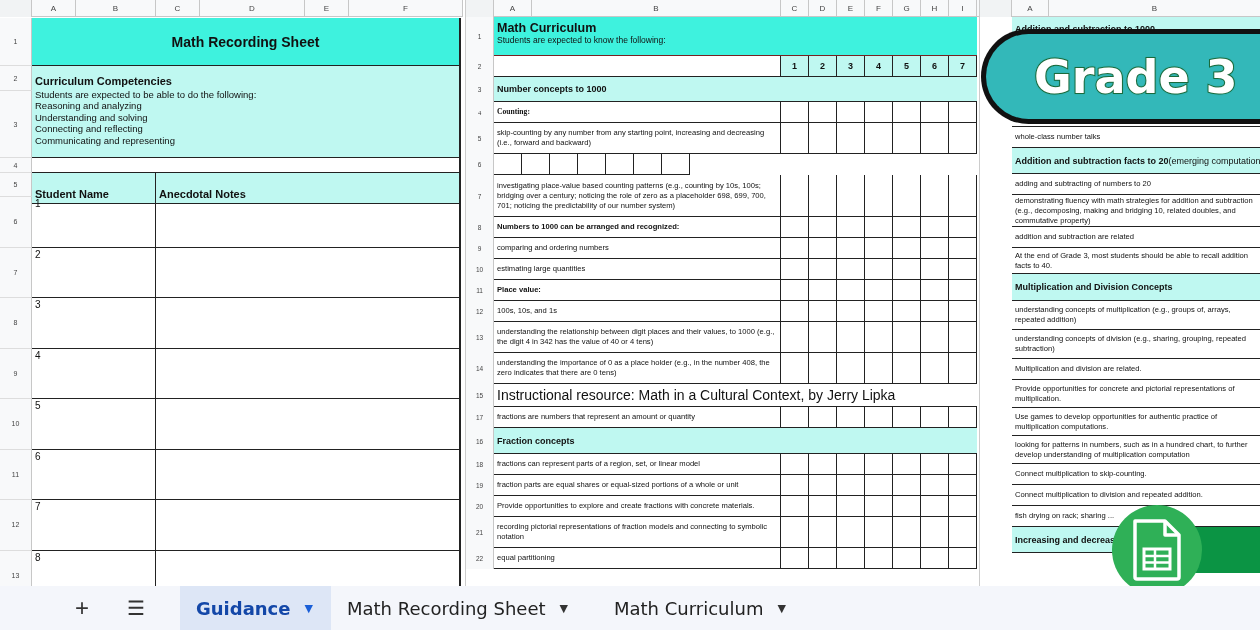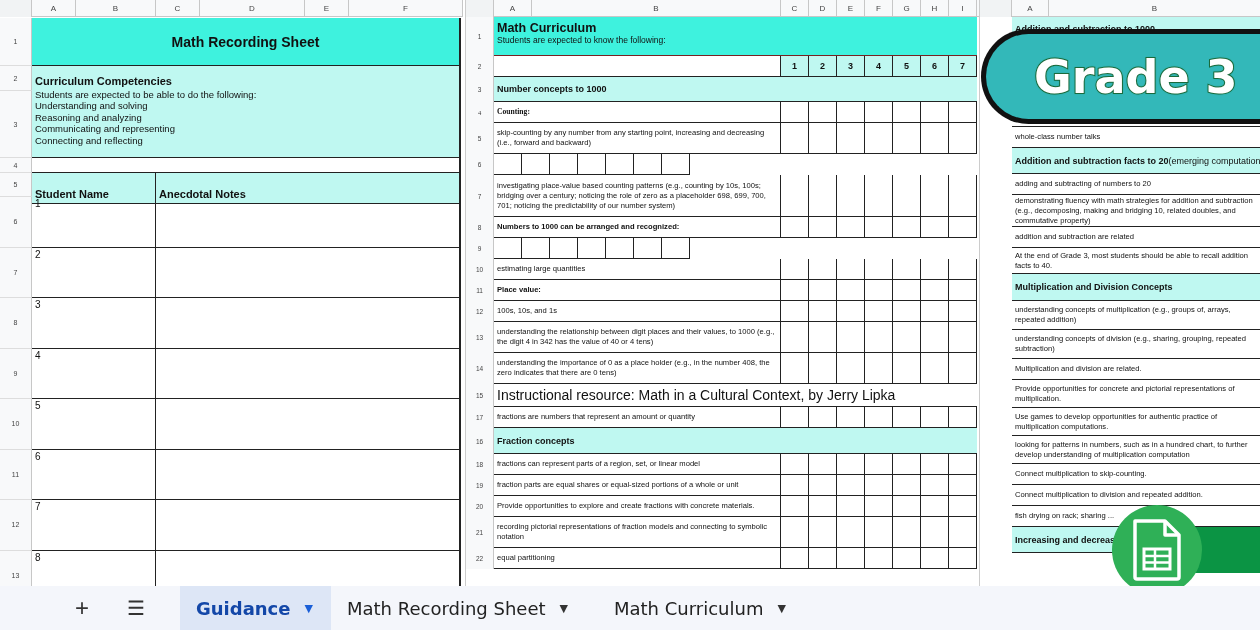--- a/index.html
+++ b/index.html
@@ -92,24 +92,24 @@
   <div class="rowhdr" style="top:449.5px;height:50.5px;">11</div>
   <div class="rowhdr" style="top:500px;height:50.5px;">12</div>
   <div class="rowhdr" style="top:550.5px;height:50.5px;">13</div>
 
   <div class="cell title1">
       <span>Math Recording Sheet</span>
     </div>
   <div class="cell comp">
     <div class="h">Curriculum Competencies</div>
     <div>Students are expected to be able to do the following:</div>
+    <div>Reasoning and analyzing</div>
     <div>Understanding and solving</div>
-    <div>Reasoning and analyzing</div>
+    <div>Connecting and reflecting</div>
     <div>Communicating and representing</div>
-    <div>Connecting and reflecting</div>
   </div>
   <div class="cell blank4"></div>
   <div class="cell hdrcell sn">Student Name</div>
   <div class="cell hdrcell an">Anecdotal Notes</div>
 
   <div class="cell srow sn" style="top:197px;">1</div>
   <div class="cell srow an" style="top:197px;"></div>
   <div class="cell srow sn" style="top:247.5px;">2</div>
   <div class="cell srow an" style="top:247.5px;"></div>
   <div class="cell srow sn" style="top:298px;">3</div>
@@ -213,20 +213,21 @@
           <div class="k"></div>
           <div class="k"></div>
           <div class="k"></div>
           <div class="k"></div>
           <div class="k"></div>
           <div class="k"></div>
           <div class="k"></div>
         </div>
         <div class="r2" style="height: 21px;">
           <div class="rn">9</div>
+          <div class="b">comparing and ordering numbers</div>
           <div class="k"></div>
           <div class="k"></div>
           <div class="k"></div>
           <div class="k"></div>
           <div class="k"></div>
           <div class="k"></div>
           <div class="k"></div>
         </div>
         <div class="r2" style="height: 21px;">
           <div class="rn">10</div>

